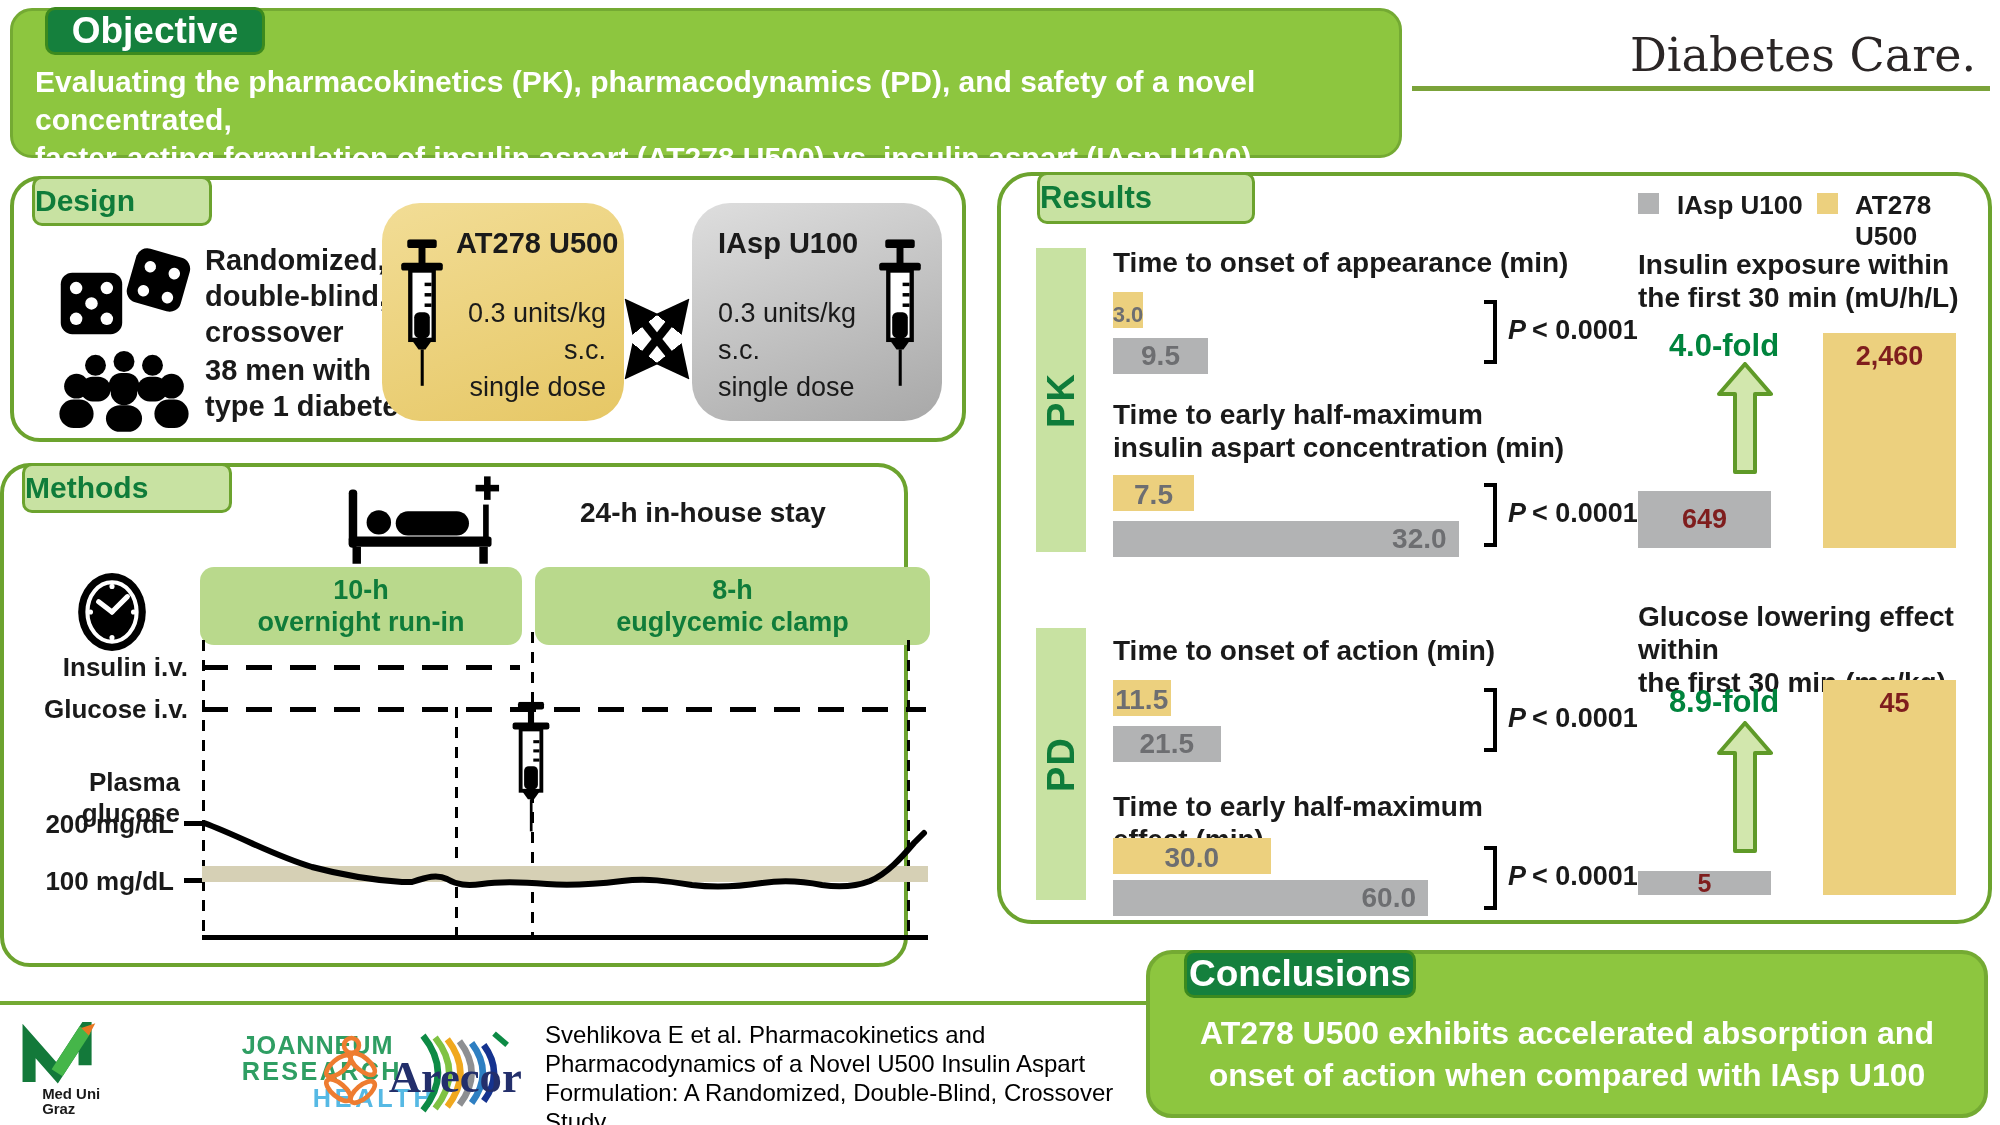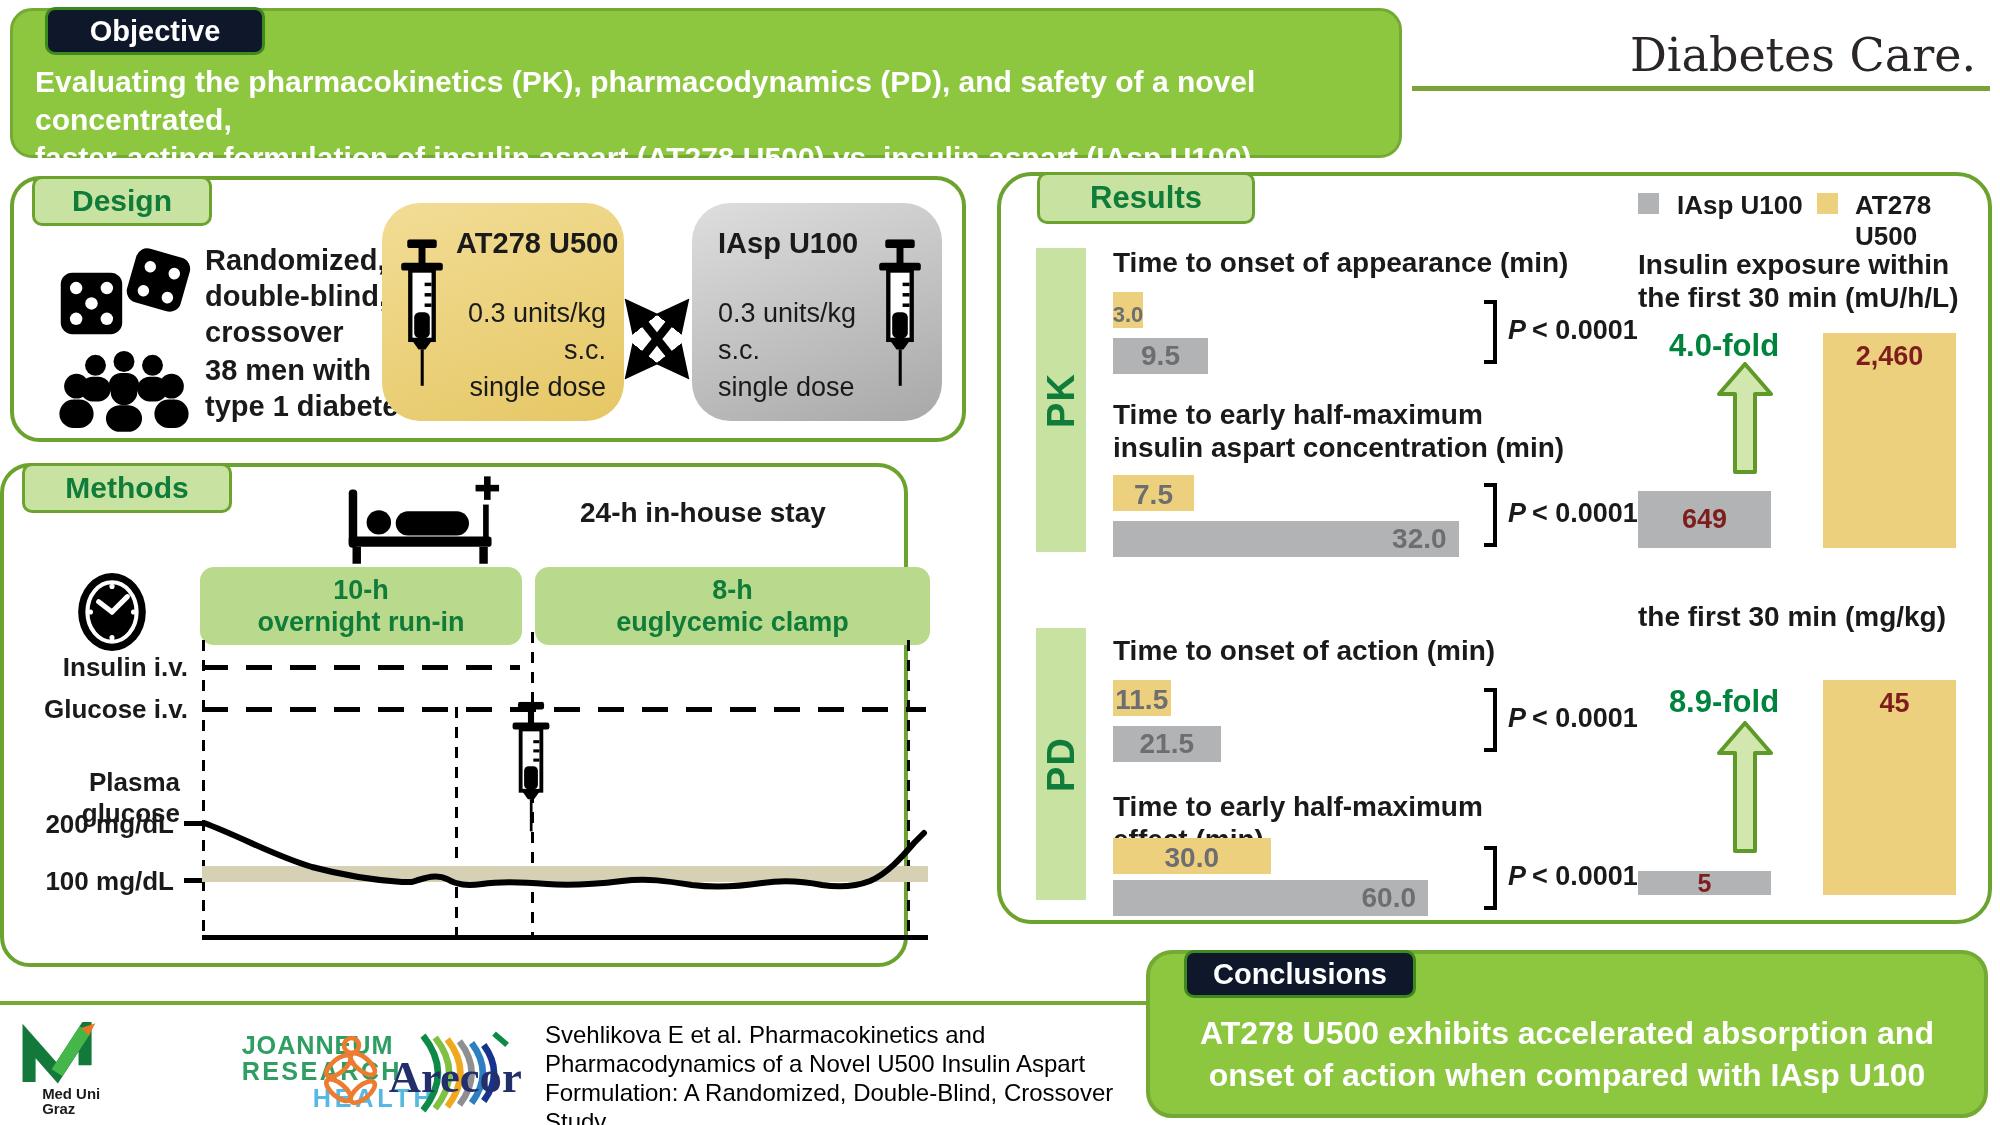--- a/index.html
+++ b/index.html
@@ -2,25 +2,25 @@
 <html><head>
 <meta charset="utf-8">
 <style>
   html,body{margin:0;padding:0;background:#fff;}
   #canvas{position:relative;width:2000px;height:1125px;background:#fff;overflow:hidden;
           font-family:"Liberation Sans",sans-serif;color:#1a1a1a;}
   .abs{position:absolute;}
   
   .panel{position:absolute;background:#fff;border:4px solid #6ca32e;border-radius:30px;box-sizing:border-box;}
   .tab-light{position:absolute;background:#c8e2a2;border:3px solid #6ca32e;border-radius:10px;
-             display:flex;align-items:center;justify-content:center;
+             display:flex;align-items:center;
              font-weight:bold;font-size:30px;color:#0f7c3a;box-sizing:border-box;}
-  .tab-dark{position:absolute;background:#0f172a;border:3px solid #3c8a1e;border-radius:10px;
+  .tab-dark{position:absolute;background:#15803d;border:3px solid #3c8a1e;border-radius:10px;
             display:flex;align-items:center;justify-content:center;
-            font-weight:bold;font-size:29px;color:#fff;box-sizing:border-box;}
+            font-weight:bold;font-size:37px;color:#fff;box-sizing:border-box;}
   
   .header-box{position:absolute;left:10px;top:8px;width:1392px;height:150px;background:#8dc63f;
               border:3px solid #74aa33;border-radius:22px;box-sizing:border-box;}
   .header-text{position:absolute;left:22px;top:52px;width:1365px;color:#fff;font-weight:bold;
                font-size:30px;line-height:38px;}
   .journal{position:absolute;right:24px;top:28px;font-family:"DejaVu Serif",serif;
            font-size:46px;color:#2b2626;}
   .journal-rule{position:absolute;left:1412px;top:86px;width:578px;height:5px;background:#7ba33a;}
   
   .treat-box{position:absolute;width:242px;height:218px;border-radius:38px;box-sizing:border-box;}
@@ -330,20 +330,21 @@
       <polygon points="28,2 54,32 38,32 38,110 18,110 18,32 2,32" fill="#d2e7ad" stroke="#5f9a28" stroke-width="4" stroke-linejoin="round"></polygon>
     </svg>
     <div class="vbar gray" style="left: 637px; bottom: 372px; height: 56.7226px;">
       <span>649</span>
     </div>
     <div class="vbar yellow" style="left: 822px; bottom: 372px; height: 215.004px;">
       <span>2,460</span>
     </div>
 
     <div class="chart-title" style="left:637px;top:424px">
+      <div>Glucose lowering effect within</div>
       <div>the first 30 min (mg/kg)</div>
     </div>
     <div class="fold" style="left:638px;top:508px">8.9-fold</div>
     <svg class="abs" style="left:716px;top:545px" width="56" height="132" viewBox="0 0 56 132">
       <polygon points="28,2 54,32 38,32 38,130 18,130 18,32 2,32" fill="#d2e7ad" stroke="#5f9a28" stroke-width="4" stroke-linejoin="round"></polygon>
     </svg>
     <div class="vbar gray" style="left: 637px; bottom: 25px; font-size: 25px; height: 23.9px;">
       <span>5</span>
     </div>
     <div class="vbar yellow" style="left: 822px; bottom: 25px; height: 215.1px; padding-left: 10px;">

